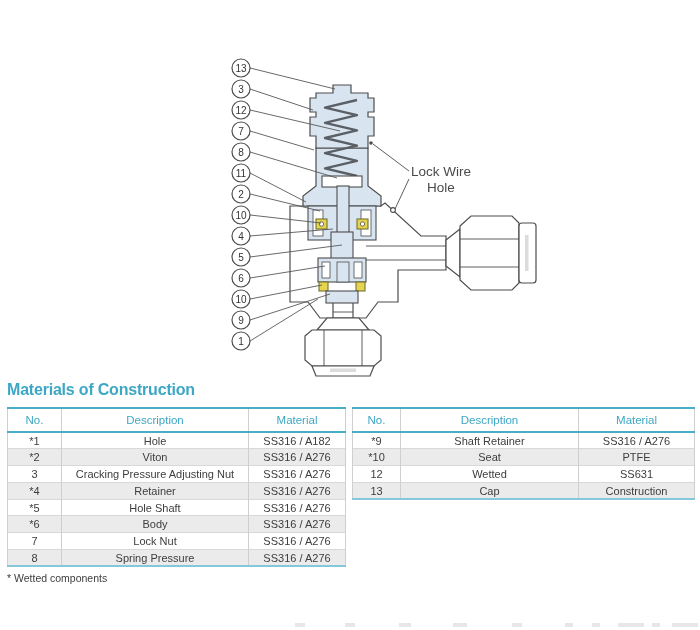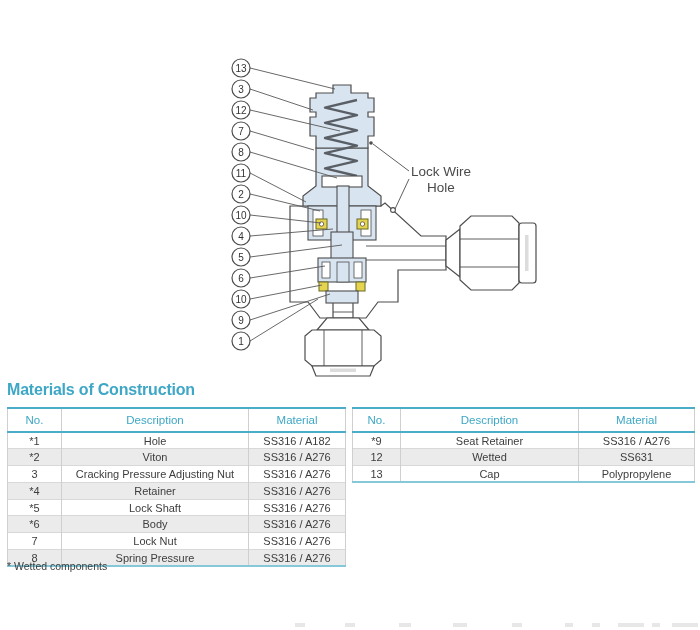--- a/index.html
+++ b/index.html
@@ -34,21 +34,21 @@
     height:24px;padding:0;text-align:center;
     border-bottom:2px solid var(--table-border);
     border-left:1px solid #cfcfcf;border-right:1px solid #cfcfcf;
   }
   .tbl td{
     font-size:11px;color:#3d3d3d;height:16.8px;padding:0 2px;text-align:center;
     border-left:1px solid #cfcfcf;border-right:1px solid #cfcfcf;
     border-top:1px solid #d8d8d8;white-space:nowrap;overflow:hidden;
   }
   .tbl tbody tr:nth-child(even) td{background:var(--row-alt);}
-  .footnote{position:absolute;left:7px;top:560px;font-size:10.5px;color:#3d3d3d;}
+  .footnote{position:absolute;left:7px;top:572px;font-size:10.5px;color:#3d3d3d;}
   .cutoff{position:absolute;top:623px;left:0;width:700px;height:5px;}
   .cutoff i{position:absolute;top:0;height:4px;background:#e7e7e7;display:block;}
 </style>
 </head>
 <body>
 
 <div class="page">
 
   <svg class="diagram" width="700" height="380" viewBox="0 0 700 380">
 
@@ -190,21 +190,21 @@
           <td>Cracking Pressure Adjusting Nut</td>
           <td>SS316 / A276</td>
         </tr>
         <tr>
           <td>*4</td>
           <td>Retainer</td>
           <td>SS316 / A276</td>
         </tr>
         <tr>
           <td>*5</td>
-          <td>Lock Shaft</td>
+          <td>Hole Shaft</td>
           <td>SS316 / A276</td>
         </tr>
         <tr>
           <td>*6</td>
           <td>Body</td>
           <td>SS316 / A276</td>
         </tr>
         <tr>
           <td>7</td>
           <td>Lock Nut</td>
@@ -227,32 +227,37 @@
     <thead>
       <tr>
         <th>No.</th>
         <th>Description</th>
         <th>Material</th>
       </tr>
     </thead>
     <tbody>
         <tr>
           <td>*9</td>
-          <td>Seat Retainer</td>
-          <td>SS316 / A276</td>
+          <td>Shaft Retainer</td>
+          <td>SS316 / A276</td>
+        </tr>
+        <tr>
+          <td>*10</td>
+          <td>Seat</td>
+          <td>PTFE</td>
         </tr>
         <tr>
           <td>12</td>
           <td>Wetted</td>
           <td>SS631</td>
         </tr>
         <tr>
           <td>13</td>
           <td>Cap</td>
-          <td>Polypropylene</td>
+          <td>Construction</td>
         </tr>
       </tbody>
   </table>
 
   <div class="footnote">* Wetted components</div>
 
   <div class="cutoff">
     <i style="left:295px;width:10px"></i>
       <i style="left:345px;width:10px"></i>
     <i style="left:399px;width:12px"></i>

